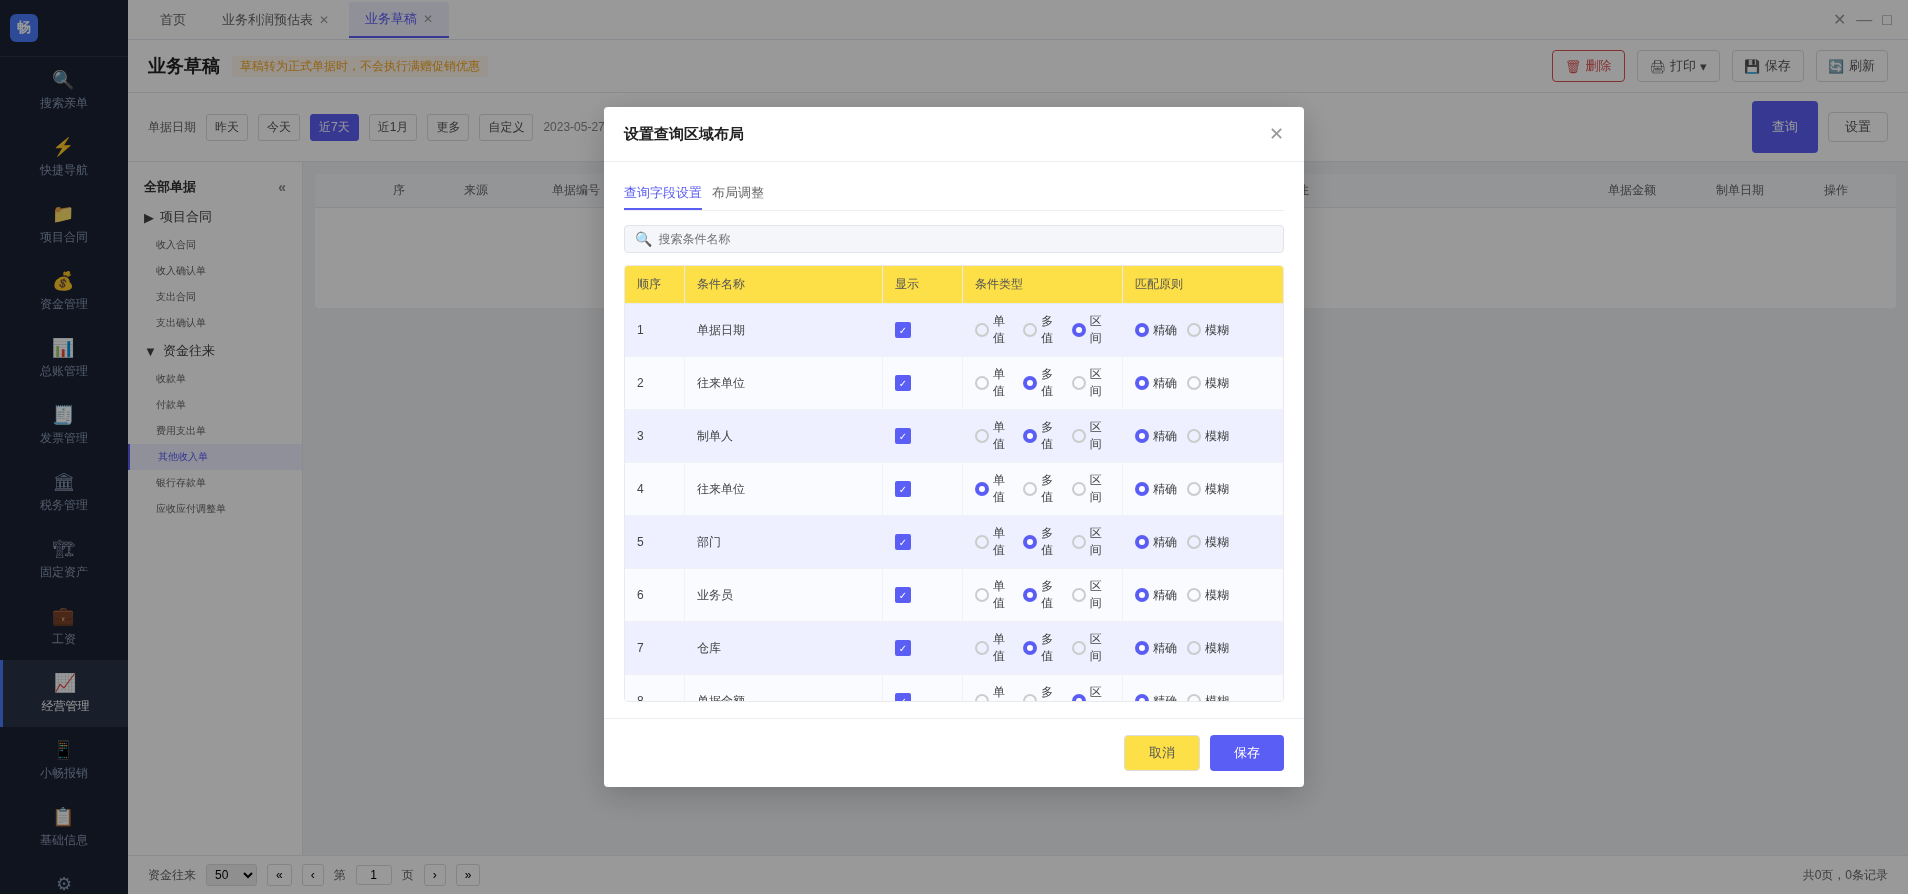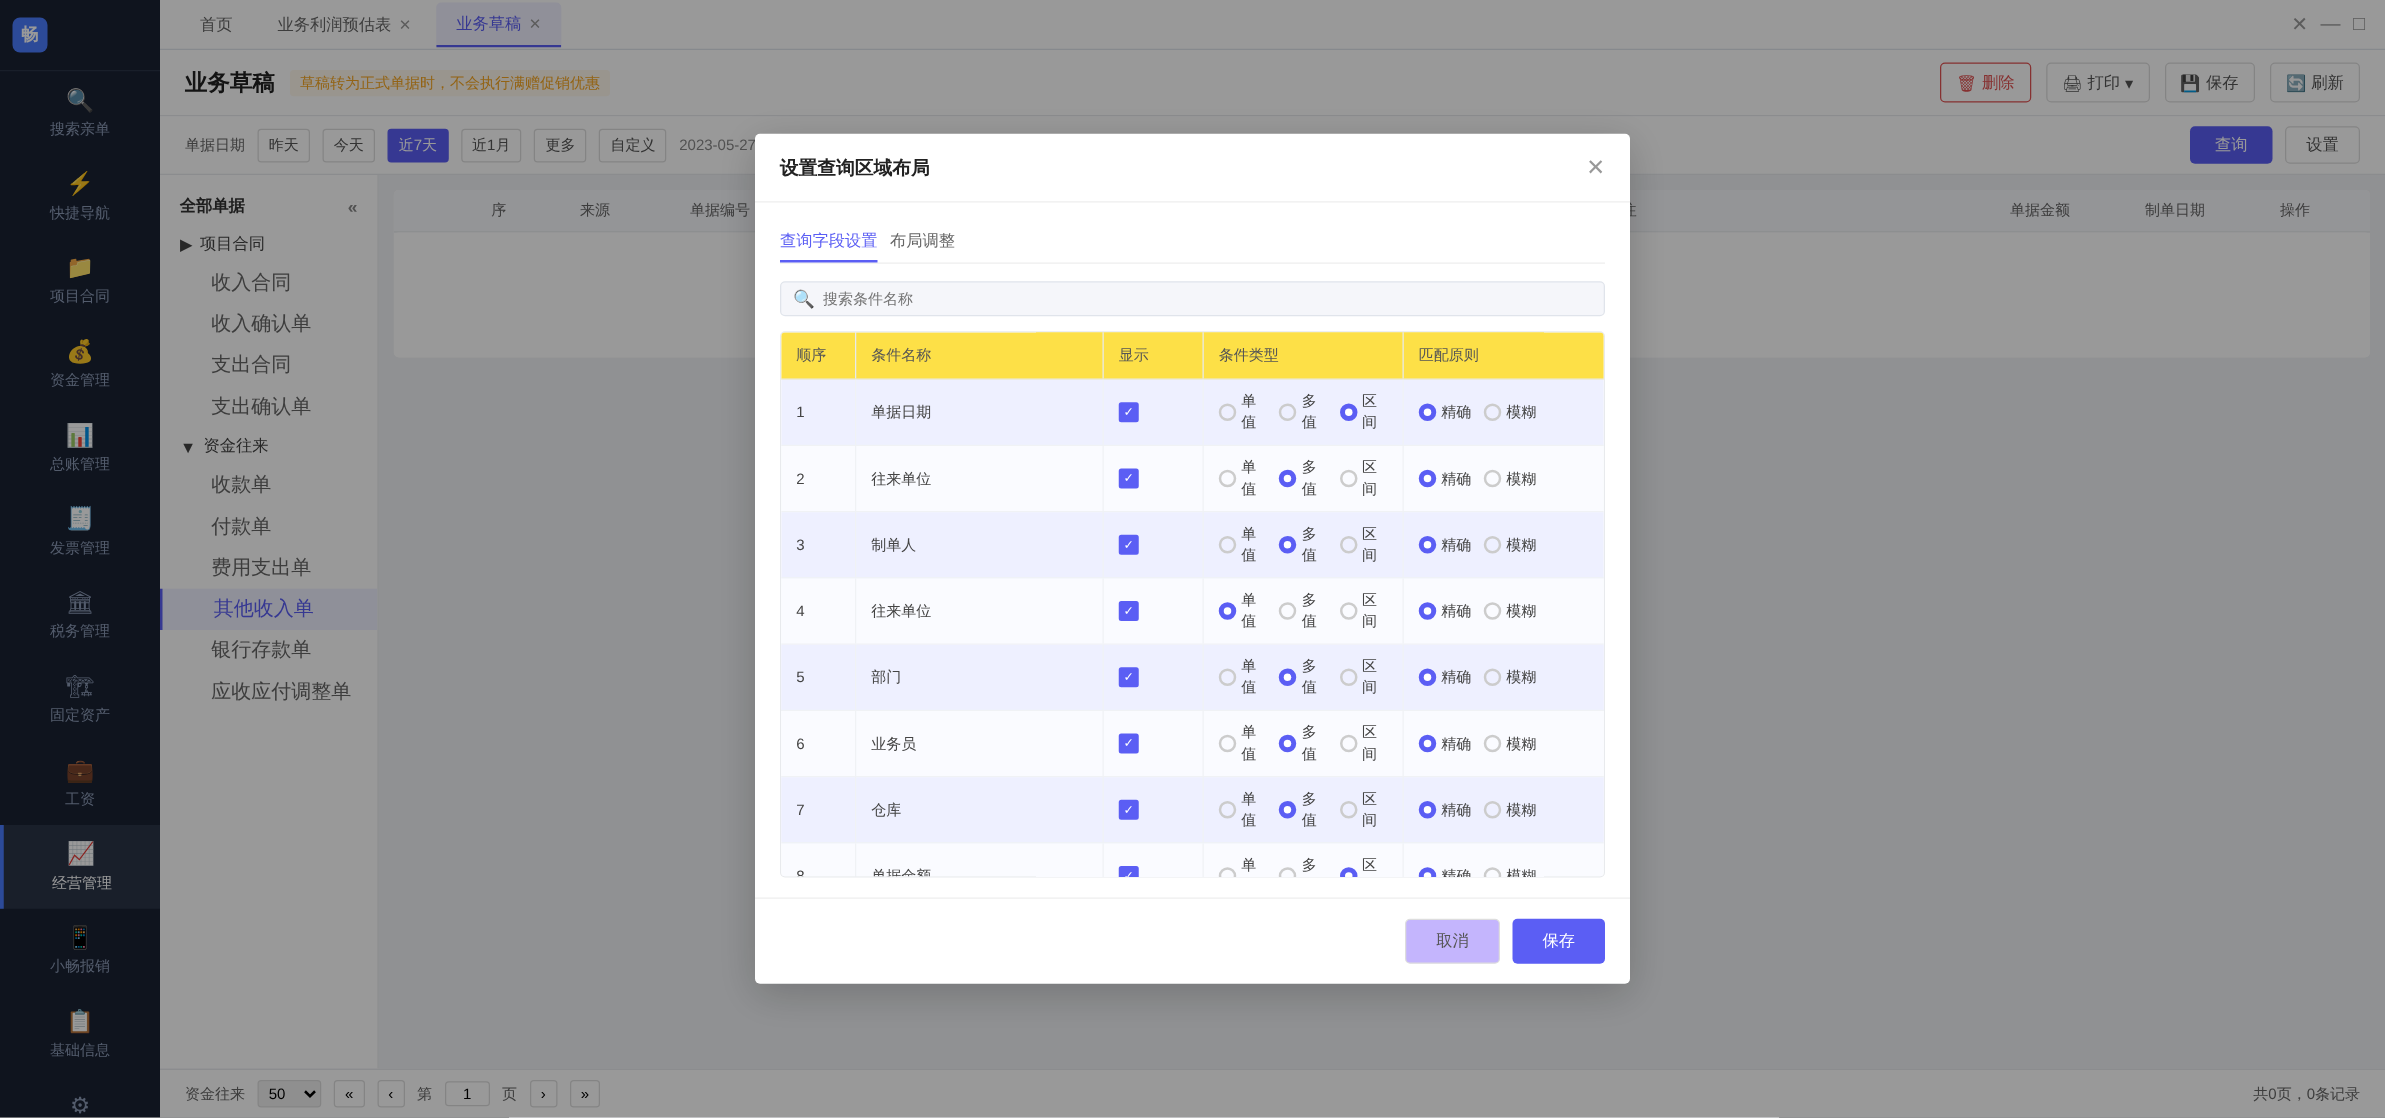--- a/index.html
+++ b/index.html
@@ -35,33 +35,33 @@
     .header-btn.danger { color: #e05252; border-color: #e05252; }
     .window-controls { display: flex; gap: 10px; align-items: center; color: #999; font-size: 16px; cursor: pointer; }
 
     
     .toolbar { background: #fff; padding: 8px 20px; display: flex; align-items: center; gap: 10px; border-bottom: 1px solid #e8eaed; flex-wrap: wrap; }
     .toolbar-label { font-size: 12px; color: #666; }
     .date-btn { padding: 4px 8px; font-size: 12px; border: 1px solid #ddd; border-radius: 3px; cursor: pointer; background: #fff; color: #555; }
     .date-btn.active { background: #5b5ef4; color: #fff; border-color: #5b5ef4; }
     .date-range { font-size: 12px; color: #888; }
     .spacer { flex: 1; }
-    .query-btn { background: #5b5ef4; color: #fff; border: none; padding: 6px 20px; border-radius: 4px; cursor: pointer; font-size: 13px; }
+    .query-btn { background: #5b5ef4; color: #fff; border: none; padding: 17px 20px; border-radius: 4px; cursor: pointer; font-size: 13px; }
     .set-btn { background: #fff; color: #555; border: 1px solid #ddd; padding: 5px 16px; border-radius: 4px; cursor: pointer; font-size: 13px; }
 
     
     .content-area { flex: 1; display: flex; overflow: hidden; }
 
     
     .sub-sidebar { width: 175px; background: #fff; border-right: 1px solid #e8eaed; overflow-y: auto; padding: 10px 0; flex-shrink: 0; }
     .sub-sidebar-header { display: flex; align-items: center; justify-content: space-between; padding: 6px 16px; font-weight: 600; font-size: 13px; color: #333; }
     .sub-sidebar-collapse { cursor: pointer; color: #888; font-size: 14px; }
     .sub-sidebar-group { }
     .sub-sidebar-group-title { display: flex; align-items: center; gap: 6px; padding: 6px 16px; font-size: 13px; color: #444; cursor: pointer; }
-    .sub-item { padding: 6px 16px 6px 41px; font-size: 16px; color: #666; cursor: pointer; }
+    .sub-item { padding: 6px 16px 6px 28px; font-size: 10px; color: #666; cursor: pointer; }
     .sub-item.active { background: #eef0ff; color: #5b5ef4; font-weight: 500; border-left: 2px solid #5b5ef4; }
 
     
     .table-area { flex: 1; overflow: auto; padding: 12px; background: #f0f2f5; }
     .no-data { display: flex; align-items: center; justify-content: center; height: 100px; color: #999; font-size: 13px; background: #fff; border-radius: 4px; }
 
     
     .pagination { background: #fff; border-top: 1px solid #e8eaed; padding: 8px 20px; display: flex; align-items: center; gap: 10px; font-size: 12px; color: #666; }
     .pg-btn { padding: 3px 8px; border: 1px solid #ddd; background: #fff; cursor: pointer; border-radius: 3px; font-size: 12px; }
 
@@ -93,21 +93,21 @@
     .mt-cell:last-child { border-right: none; }
     .radio-group { display: flex; align-items: center; gap: 10px; }
     .radio-option { display: flex; align-items: center; gap: 4px; cursor: pointer; }
     .radio-circle { width: 14px; height: 14px; border-radius: 50%; border: 2px solid #5b5ef4; display: flex; align-items: center; justify-content: center; flex-shrink: 0; }
     .radio-circle.checked { background: #5b5ef4; }
     .radio-circle.checked::after { content: ''; width: 6px; height: 6px; border-radius: 50%; background: white; }
     .radio-circle.unchecked { border-color: #ccc; }
     .checkbox-cell { width: 16px; height: 16px; border: 2px solid #5b5ef4; background: #5b5ef4; border-radius: 2px; display: flex; align-items: center; justify-content: center; cursor: pointer; }
     .checkbox-check { color: white; font-size: 10px; }
     .modal-footer { padding: 16px 20px; border-top: 1px solid #eee; display: flex; justify-content: flex-end; gap: 10px; }
-    .btn-cancel { padding: 8px 24px; border: 1px solid #ddd; background: #c4b5fd; border-radius: 4px; cursor: pointer; font-size: 13px; color: #555; }
+    .btn-cancel { padding: 8px 24px; border: 1px solid #ddd; background: #fde047; border-radius: 4px; cursor: pointer; font-size: 13px; color: #555; }
     .btn-save { padding: 8px 24px; background: #5b5ef4; color: #fff; border: none; border-radius: 4px; cursor: pointer; font-size: 13px; }
   </style>
 </head>
 <body>
 
 <div class="app-container">
 
   <div class="sidebar">
     <div class="sidebar-logo">
       <div class="sidebar-logo-icon">畅</div>

